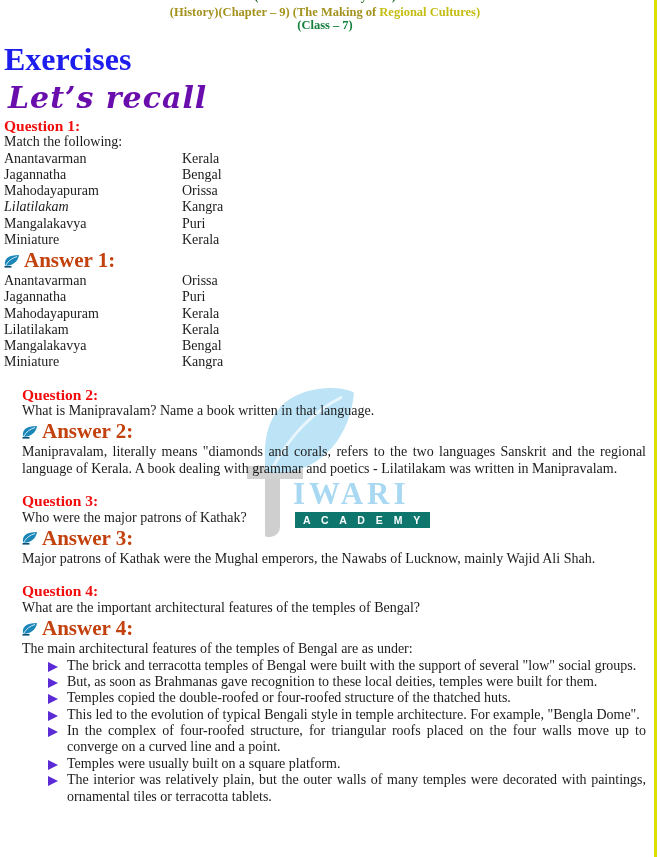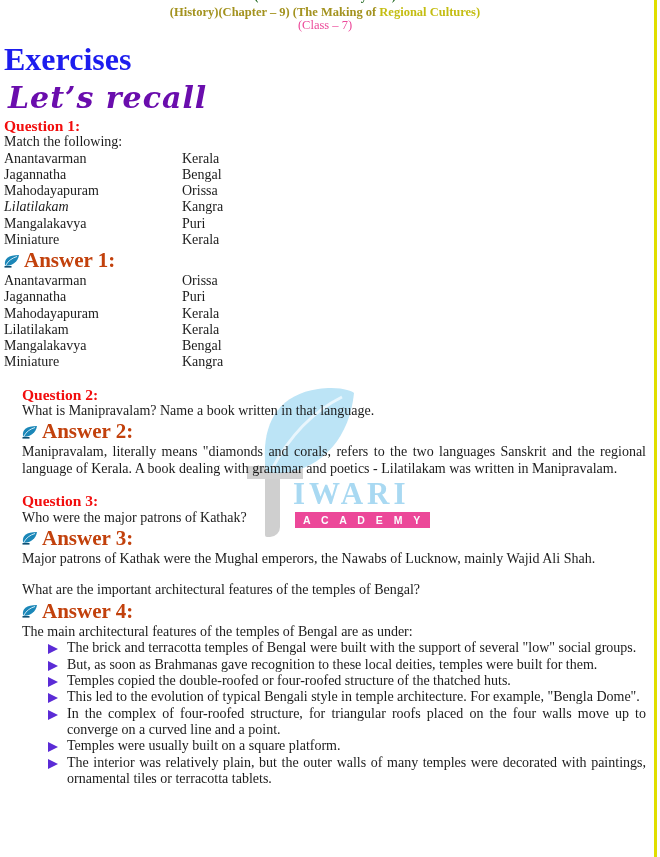--- a/index.html
+++ b/index.html
@@ -8,30 +8,30 @@
     background:#ffffff; font-family:"Liberation Serif", serif; color:#1b1b1b;
   }
   .right-border { position:absolute; top:0; right:3px; width:3px; height:857px; background:#e0de00; z-index:3; }
 
   
   .watermark { position:absolute; left:240px; top:385px; width:200px; height:160px; z-index:0; pointer-events:none; }
   .wm-tbar-v { position:absolute; left:25px; top:66px; width:15px; height:86px; background:#cfcfcf; border-radius:0 0 10px 2px; }
   .wm-tbar-h { position:absolute; left:7px; top:81px; width:56px; height:13px; background:#d2d2d2; }
   .wm-leaf { position:absolute; left:18px; top:2px; }
   .wm-brand-top { position:absolute; left:53px; top:91px; font-size:31px; font-weight:700; letter-spacing:4px; color:#a9d9f2; font-family:"Liberation Serif", serif; }
-  .wm-brand-bottom { position:absolute; left:55px; top:127px; background:#ec4899; color:#fbfdff; font-size:10.5px; font-weight:700; letter-spacing:4px; padding:2px 6px 2px 8px; font-family:"Liberation Sans", sans-serif; }
+  .wm-brand-bottom { position:absolute; left:55px; top:127px; background:#0f766e; color:#fbfdff; font-size:10.5px; font-weight:700; letter-spacing:4px; padding:2px 6px 2px 8px; font-family:"Liberation Sans", sans-serif; }
 
   
   .content { position:relative; z-index:1; padding:0 14px 0 4px; }
   .top-clip { height:5px; overflow:hidden; }
   .top-clip-inner { margin-top:-11px; text-align:center; font-weight:700; font-size:12.5px; color:#256b25; }
   .hdr-line1 { text-align:center; font-weight:700; font-size:12.5px; line-height:1.05; margin-top:1px; }
   .hdr-line1 .p1 { color:#a3921e; }
   .hdr-line1 .p2 { color:#c4bd12; }
-  .hdr-line2 { text-align:center; font-weight:400; font-size:12.5px; line-height:1.05; color:#ec4899; }
+  .hdr-line2 { text-align:center; font-weight:700; font-size:12.5px; line-height:1.05; color:#15803d; }
   .page-title { text-align:left; font-weight:700; font-size:32px; line-height:1.1; color:#1d1dee; margin-top:10px; }
   .section-heading { font-style:italic; font-weight:700; font-size:30px; line-height:1.05; color:#6a0dad; margin:5px 0 0 4px; font-family:"DejaVu Serif", serif; letter-spacing:1px; }
 
   .q-label { color:#f20d0d; font-weight:700; font-size:15.5px; line-height:1.12; margin-top:3px; }
   .q-block { margin-top:15px;margin-left:18px; }
   .a-header { display:flex; align-items:center; gap:4px; margin:1px 0 1px 0; }
   .a-label { color:#c2410c; font-weight:700; font-size:21px; line-height:1.1; }
   .body-text { font-size:14px; line-height:1.17; }
   .justify { text-align:justify; }
 
@@ -146,20 +146,21 @@
           <path d="M1,11 C0,5 4,1 15,1 C14,8 8,12 2,11.6 Z" fill="#1b87b8"></path>
           <path d="M2,11 C4,7 8,4 13,2.5" stroke="#dff2fb" stroke-width="0.9" fill="none"></path>
           <rect x="0.5" y="12" width="7" height="1.6" fill="#0d4f73"></rect>
         </svg>
         <span class="a-label">Answer 3:</span>
       </div>
       <div class="body-text">Major patrons of Kathak were the Mughal emperors, the Nawabs of Lucknow, mainly Wajid Ali Shah.</div>
     </div>
 
     <div class="q-block">
+      <div class="q-label">Question 4:</div>
       <div class="body-text">What are the important architectural features of the temples of Bengal?</div>
       <div class="a-header">
         <svg width="16" height="14" viewBox="0 0 16 14">
           <path d="M1,11 C0,5 4,1 15,1 C14,8 8,12 2,11.6 Z" fill="#1b87b8"></path>
           <path d="M2,11 C4,7 8,4 13,2.5" stroke="#dff2fb" stroke-width="0.9" fill="none"></path>
           <rect x="0.5" y="12" width="7" height="1.6" fill="#0d4f73"></rect>
         </svg>
         <span class="a-label">Answer 4:</span>
       </div>
       <div class="body-text">The main architectural features of the temples of Bengal are as under:</div>

